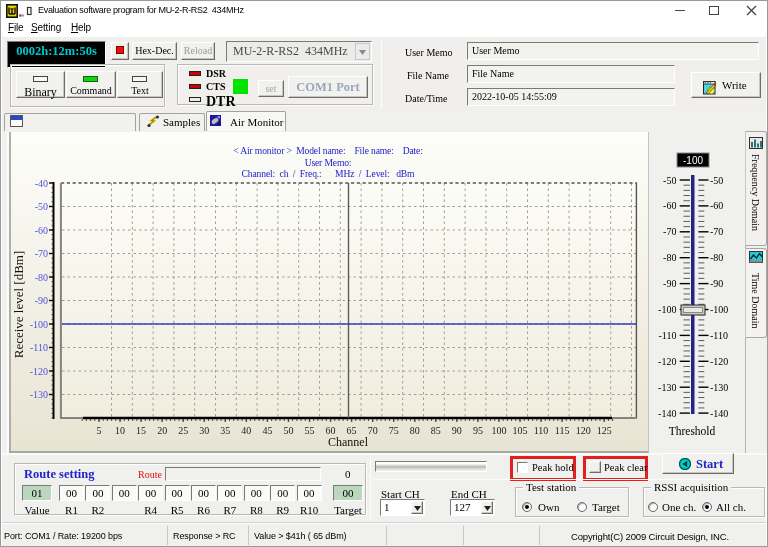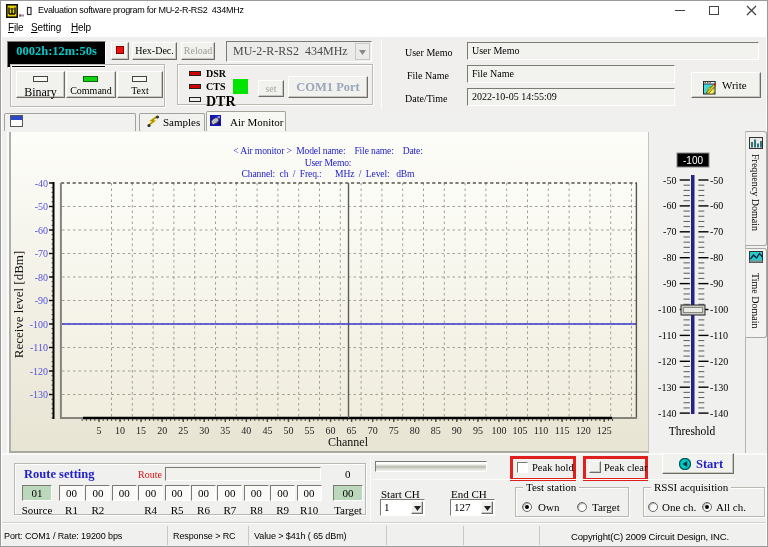--- a/index.html
+++ b/index.html
@@ -617,21 +617,21 @@
     <div class="abs sunken" style="left:137.2px;top:484px;width:25px;height:16px;background:#fafaf8;font-size:11px;text-align:center;line-height:14px;">00</div>
     <div class="abs sunken" style="left:163.6px;top:484px;width:25px;height:16px;background:#fafaf8;font-size:11px;text-align:center;line-height:14px;">00</div>
     <div class="abs sunken" style="left:190px;top:484px;width:25px;height:16px;background:#fafaf8;font-size:11px;text-align:center;line-height:14px;">00</div>
     <div class="abs sunken" style="left:216.39999999999998px;top:484px;width:25px;height:16px;background:#fafaf8;font-size:11px;text-align:center;line-height:14px;">00</div>
     <div class="abs sunken" style="left:242.79999999999998px;top:484px;width:25px;height:16px;background:#fafaf8;font-size:11px;text-align:center;line-height:14px;">00</div>
     <div class="abs sunken" style="left:269.2px;top:484px;width:25px;height:16px;background:#fafaf8;font-size:11px;text-align:center;line-height:14px;">00</div>
     <div class="abs sunken" style="left:295.6px;top:484px;width:25px;height:16px;background:#fafaf8;font-size:11px;text-align:center;line-height:14px;">00</div>
     <div class="abs sunken" style="left:332px;top:484px;width:30px;height:16px;background:#bcd8bc;font-size:11px;text-align:center;line-height:14px;">00</div>
   </div>
 <div id="routelabels">
-    <div class="abs" style="left:16px;top:503px;width:40px;font-size:11px;text-align:center;">Source</div>
+    <div class="abs" style="left:16px;top:503px;width:40px;font-size:11px;text-align:center;">Value</div>
     <div class="abs" style="left:53px;top:503px;width:35px;font-size:11px;text-align:center;">R1</div>
     <div class="abs" style="left:79.4px;top:503px;width:35px;font-size:11px;text-align:center;">R2</div>
     <div class="abs" style="left:105.8px;top:503px;width:35px;font-size:11px;text-align:center;margin-top:48px;">R3</div>
     <div class="abs" style="left:132.2px;top:503px;width:35px;font-size:11px;text-align:center;">R4</div>
     <div class="abs" style="left:158.6px;top:503px;width:35px;font-size:11px;text-align:center;">R5</div>
     <div class="abs" style="left:185px;top:503px;width:35px;font-size:11px;text-align:center;">R6</div>
     <div class="abs" style="left:211.39999999999998px;top:503px;width:35px;font-size:11px;text-align:center;">R7</div>
     <div class="abs" style="left:237.79999999999998px;top:503px;width:35px;font-size:11px;text-align:center;">R8</div>
     <div class="abs" style="left:264.2px;top:503px;width:35px;font-size:11px;text-align:center;">R9</div>
     <div class="abs" style="left:290.6px;top:503px;width:35px;font-size:11px;text-align:center;">R10</div>

